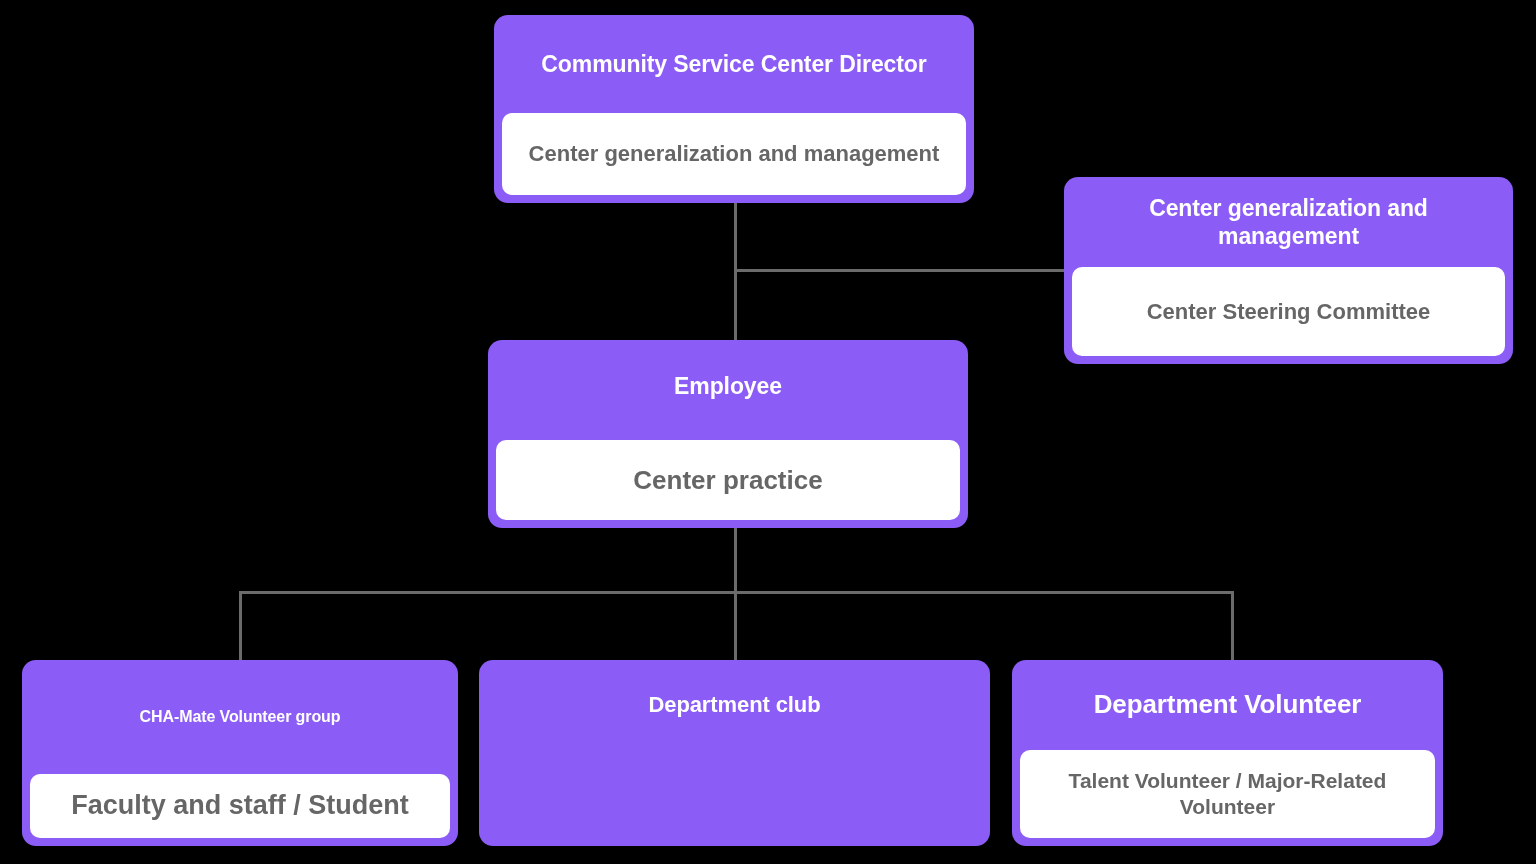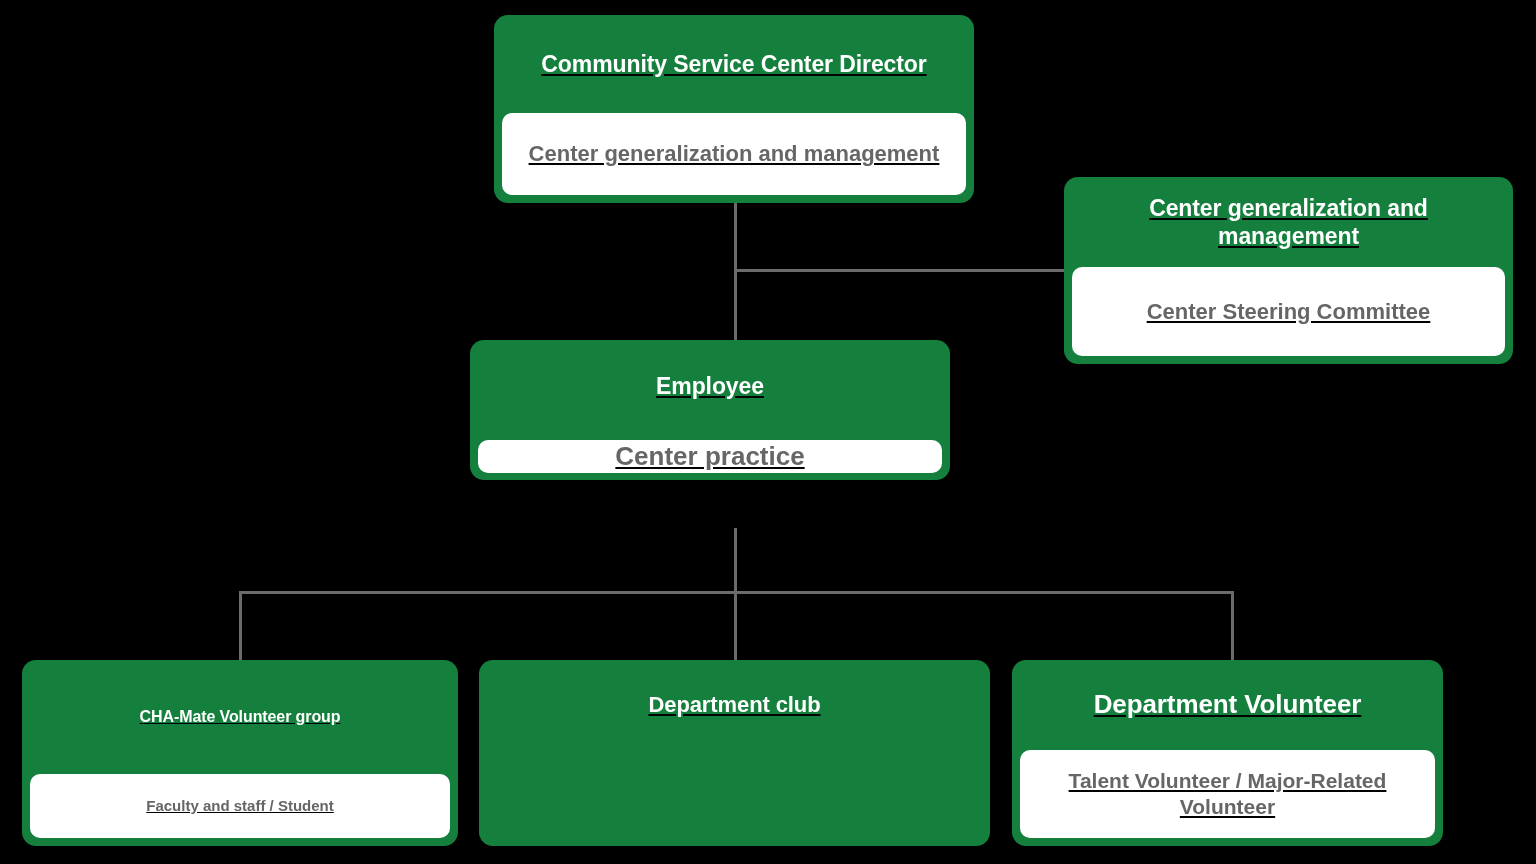--- a/index.html
+++ b/index.html
@@ -21,27 +21,26 @@
   .connector {
     position: absolute;
     background: #6b6b6b;
   }
   .connector.v { width: 3px; }
   .connector.h { height: 3px; }
 
   
   .node {
     position: absolute;
-    background: #15803d;
+    background: #8b5cf6;
     border-radius: 14px;
     box-sizing: border-box;
     display: flex;
     flex-direction: column;
     padding: 0 8px 8px 8px;
-    text-decoration: underline;
   }
   .node-title {
     flex: 0 0 auto;
     display: flex;
     align-items: center;
     justify-content: center;
     text-align: center;
     color: #ffffff;
     font-weight: bold;
     letter-spacing: -0.1px;
@@ -69,30 +68,30 @@
   #node-director .node-title { height: 98px; font-size: 23px; }
   #node-director .node-body  { font-size: 22px; }
 
   #node-steering {
     left: 1064px; top: 177px; width: 449px; height: 187px;
   }
   #node-steering .node-title { height: 90px; font-size: 23px; }
   #node-steering .node-body  { font-size: 22px; }
 
   #node-employee {
-    left: 470px; top: 340px; width: 480px; height: 140px; gap: 8px;
+    left: 488px; top: 340px; width: 480px; height: 188px; gap: 8px;
   }
   #node-employee .node-title { height: 92px; font-size: 23px; }
   #node-employee .node-body  { font-size: 26px; }
 
   #node-chamate {
     left: 22px; top: 660px; width: 436px; height: 186px;
   }
   #node-chamate .node-title { height: 114px; font-size: 16px; }
-  #node-chamate .node-body  { font-size: 15px; }
+  #node-chamate .node-body  { font-size: 27px; }
 
   #node-club {
     left: 479px; top: 660px; width: 511px; height: 186px;
   }
   #node-club .node-title { height: 90px; font-size: 22px; }
   #node-club .node-body  { font-size: 21px; }
 
   #node-dept {
     left: 1012px; top: 660px; width: 431px; height: 186px;
   }

